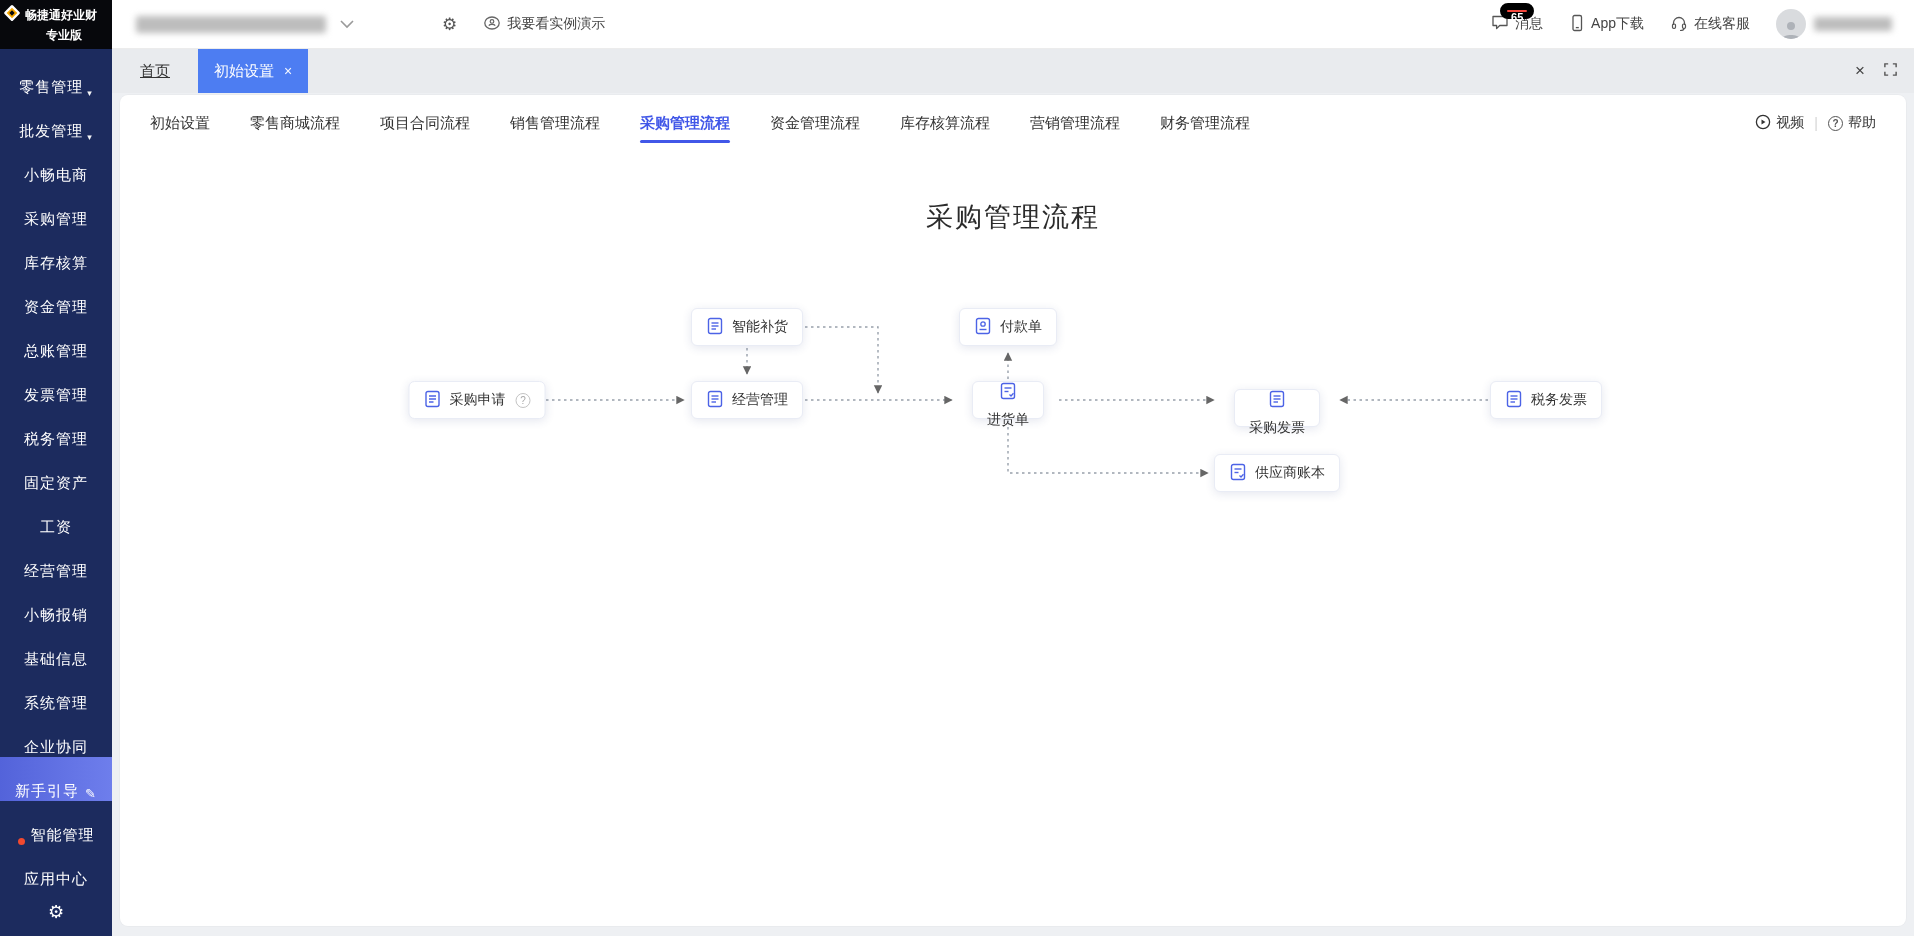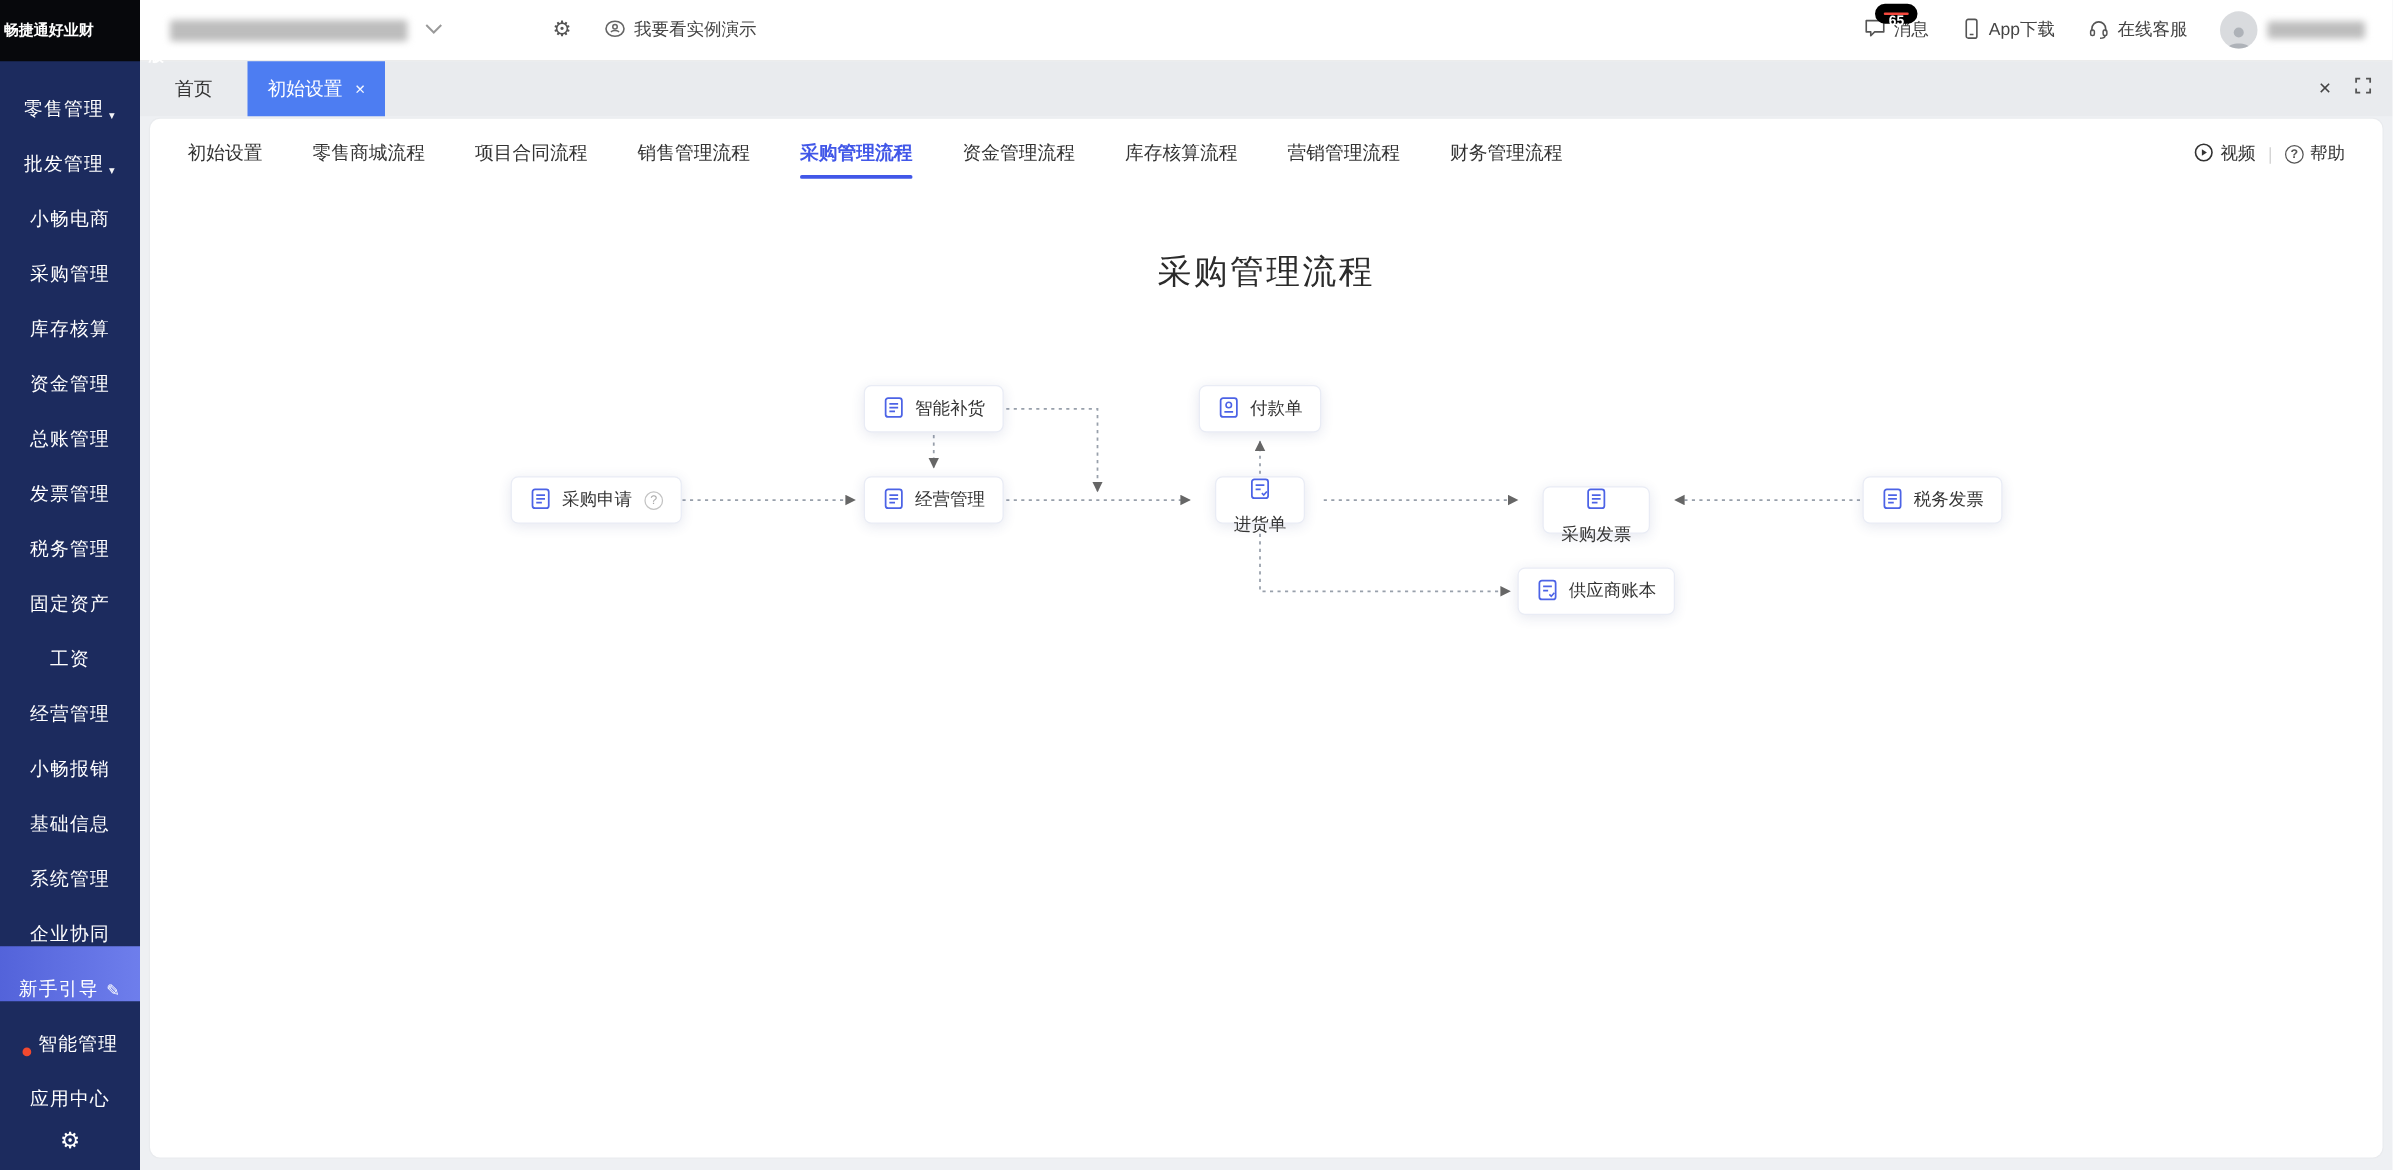--- a/index.html
+++ b/index.html
@@ -5,22 +5,22 @@
   * { box-sizing: border-box; margin: 0; padding: 0; }
   html,body { width:1914px; height:936px; }
   body {
     font-family: "Liberation Sans", "DejaVu Sans", sans-serif;
     background:#eef0f3; position:relative; overflow:hidden; color:#333;
   }
 
   
   .sidebar { position:absolute; left:0; top:0; width:112px; height:936px;
     background:#1c2b5e; color:#fff; display:flex; flex-direction:column; z-index:9; }
-  .brand { height:49px; background:#07080c; display:flex; flex-direction:row;
-    justify-content:center; padding:3px 24px; gap:1px; }
+  .brand { height:49px; background:#07080c; display:flex; flex-direction:column;
+    justify-content:center; padding:3px 3px; gap:1px; }
   .brand-row { display:flex; align-items:center; gap:4px; }
   .brand-name { font-size:12px; font-weight:bold; white-space:nowrap; }
   .brand-edition { font-size:12px; font-weight:bold; padding-left:2px;margin-left:41px; }
   .menu { flex:1; padding-top:4px; }
   .menu-item { height:44px; display:flex; align-items:flex-end; justify-content:center;
     gap:4px; font-size:15px; cursor:pointer; letter-spacing:1px; }
   .menu-item.active { background:linear-gradient(90deg,#5363da,#6e7eec); }
   .caret { font-size:9px; opacity:.95; transform:translateY(1px); }
   .reddot { display:inline-block; width:7px; height:7px; border-radius:50%;
     background:#f1492f; margin-right:2px; }
@@ -44,21 +44,21 @@
     border:7px solid #000000; font-weight:bold; }
   .avatar { width:30px; height:30px; border-radius:50%; background:#d9dbde;
     display:flex; align-items:flex-end; justify-content:center; overflow:hidden; }
   .user .redact { width:78px; height:14px; }
   .user { display:flex; align-items:center; gap:8px; cursor:pointer; }
 
   
   .tabbar { position:absolute; left:112px; top:49px; right:0; height:44px;
     background:#e9ebee; display:flex; align-items:stretch; }
   .tab-home { padding:16px 28px; display:flex; align-items:center; font-size:15px;
-    color:#333; cursor:pointer; }
+    color:#333; cursor:pointer;text-decoration:underline; }
   .tab-active { background:#4d7df2; color:#fff; padding:0 16px; display:flex;
     align-items:center; gap:10px; font-size:15px; cursor:pointer; }
   .tab-x { font-size:14px; cursor:pointer; opacity:.95; }
   .tabbar-right { margin-left:auto; display:flex; align-items:center; gap:18px;
     padding-right:16px; color:#444; }
   .tabbar-right .glyph { font-size:17px; cursor:pointer; }
 
   
   .content { position:absolute; left:112px; top:93px; right:0; bottom:0;
     padding:2px 8px 10px 8px; }

